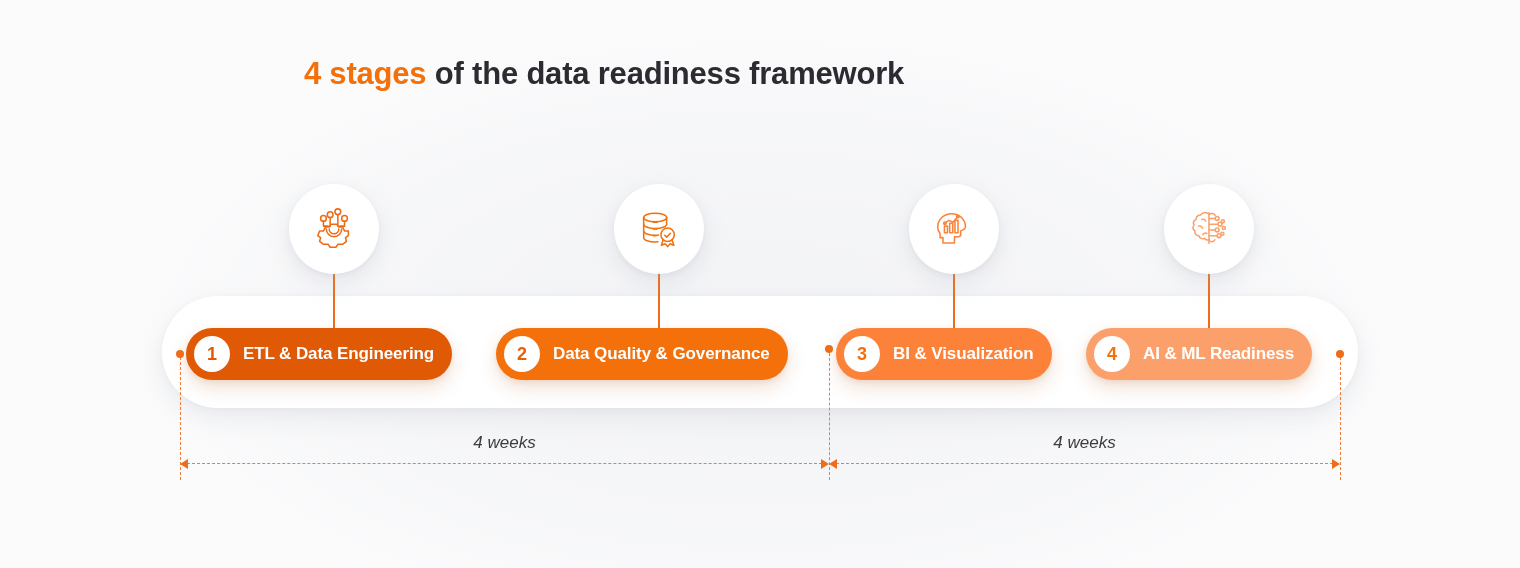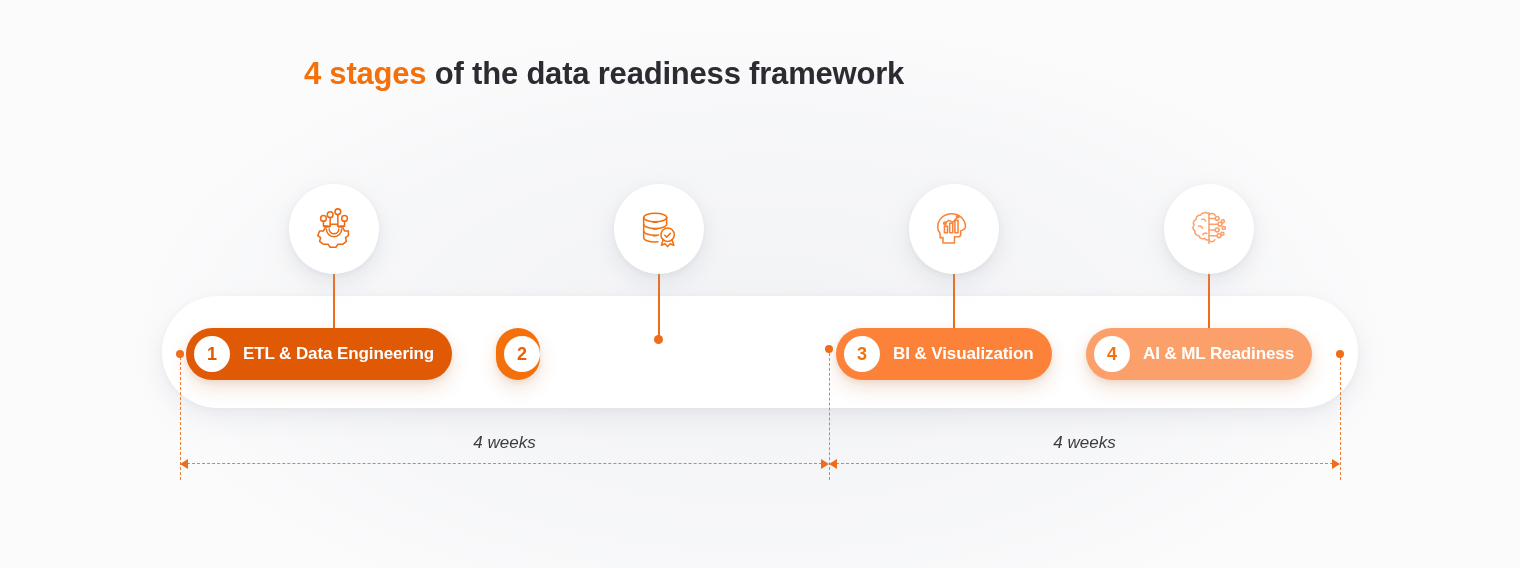--- a/index.html
+++ b/index.html
@@ -255,20 +255,21 @@
   <div class="num-circle" style="color:#e05a06;">
     <span>1</span>
   </div>
   <div class="pill-label">ETL &amp; Data Engineering</div>
 </div>
 
 <div class="pill" style="left:496px; top:328px; background:#f4700a;">
   <div class="num-circle" style="color:#e85f08;">
     <span>2</span>
   </div>
+  <div class="pill-label">Data Quality &amp; Governance</div>
 </div>
 
 <div class="pill" style="left:836px; top:328px; background:#fb8238;">
   <div class="num-circle" style="color:#f4700a;">
     <span>3</span>
   </div>
   <div class="pill-label">BI &amp; Visualization</div>
 </div>
 
 <div class="pill" style="left:1086px; top:328px; background:#fba06b;">

